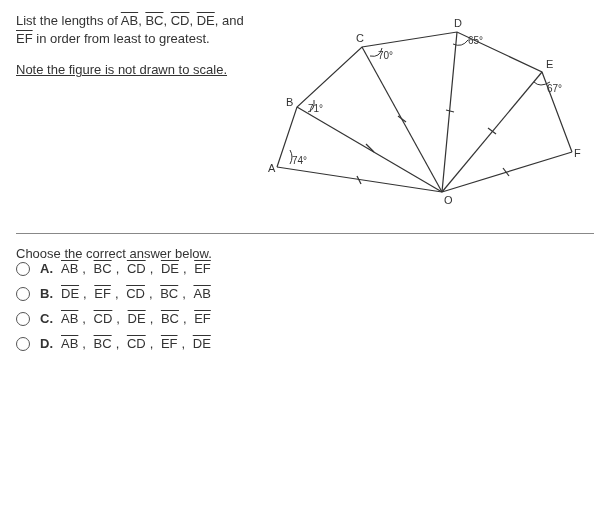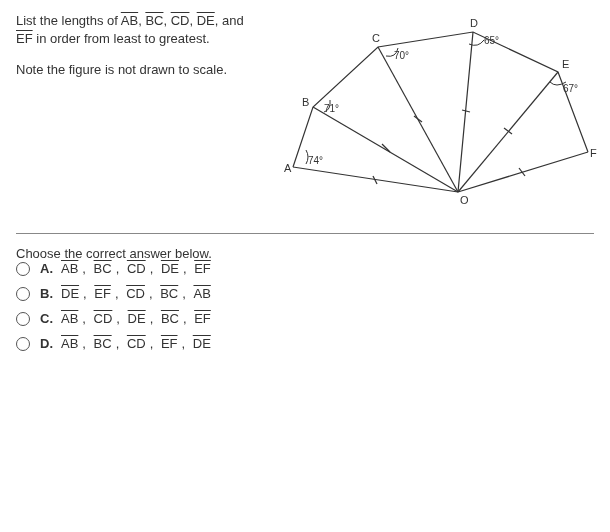--- a/index.html
+++ b/index.html
@@ -5,24 +5,24 @@
   * { box-sizing: border-box; }
   body {
     margin: 0;
     padding: 12px 16px;
     font-family: Arial, Helvetica, sans-serif;
     font-size: 13px;
     color: #333;
     background: #fff;
     width: 610px;
   }
-  .top-row { display: flex; gap: 32px; }
+  .top-row { display: flex; gap: 16px; }
   .text-col { flex: 0 0 230px; }
   .prompt { margin-bottom: 14px; line-height: 1.35; }
-  .note { margin-top: 4px; line-height: 1.35; }
+  .note { margin-top: 4px; line-height: 1.35; text-decoration: underline; }
   .bar { text-decoration: overline; }
   .figure-col { flex: 1; position: relative; }
   svg { overflow: visible; }
   .divider { border: none; border-top: 1px solid #888; margin: 18px 0 12px 0; }
   .choose-label { margin-bottom: 0; }
   .options { display: flex; flex-direction: column; gap: 10px; }
   .option { display: flex; align-items: center; gap: 10px; }
   .radio {
     width: 14px; height: 14px; border: 1.5px solid #555; border-radius: 50%;
     display: inline-block; flex: 0 0 14px;

